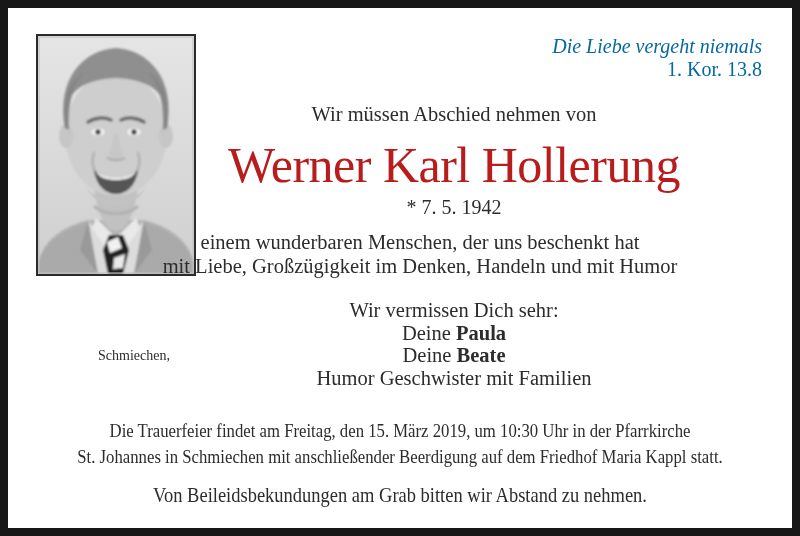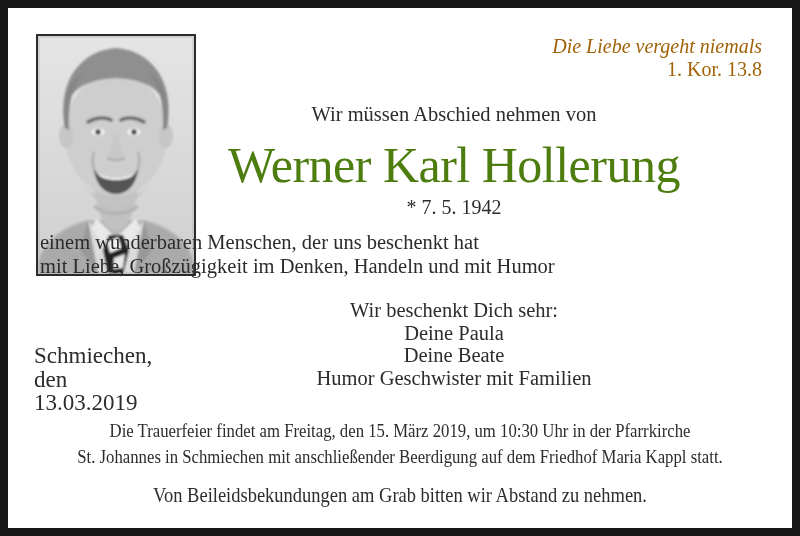--- a/index.html
+++ b/index.html
@@ -29,66 +29,67 @@
     background: #d9d9d9;
   }
   .photo svg { display: block; }
 
   
   .quote {
     right: 30px; top: 27px;
     text-align: right;
     font-size: 20px;
     line-height: 23px;
-    color: #a16207;
+    color: #0369a1;
   }
   .quote .q1 { font-style: italic; }
 
   
   .center-col { left: 100px; width: 692px; text-align: center; }
 
   .intro { top: 95px; font-size: 20.5px; }
 
   .name {
     top: 128px;
     margin: 0;
     font-size: 50px;
     font-weight: 400;
     letter-spacing: -0.5px;
-    color: #4d7c0f;
+    color: #b91c1c;
     white-space: nowrap;
   }
 
   .dates {
     top: 188px;
     display: flex;
     justify-content: center;
     gap: 56px;
     font-size: 20px;
   }
 
   .tribute {
     left: 32px; width: 760px;
     top: 223px;
+    text-align: center;
     font-size: 20.5px;
     line-height: 23.5px;
   }
 
   .mourners {
     top: 291px;
     font-size: 20.5px;
     line-height: 22.5px;
   }
-  .mourners b { font-weight: 400; }
+  .mourners b { font-weight: 700; }
 
   .dateline {
     left: 26px; top: 336px;
     width: 136px;
-    text-align: left;
-    font-size: 23px;
+    text-align: right;
+    font-size: 14px;
     line-height: 23.5px;
   }
 
   
   .condensed div, .condensed-line {
     transform: scaleX(0.88);
     transform-origin: 50% 50%;
     white-space: nowrap;
   }
   .funeral {
@@ -192,29 +193,28 @@
   <div class="abs center-col dates">
     <span>* 7. 5. 1942</span>
   </div>
 
   <div class="abs tribute">
     <div>einem wunderbaren Menschen, der uns beschenkt hat</div>
     <div>mit Liebe, Großzügigkeit im Denken, Handeln und mit Humor</div>
   </div>
 
   <div class="abs center-col mourners">
-    <div>Wir beschenkt Dich sehr:</div>
+    <div>Wir vermissen Dich sehr:</div>
     <div><span>Deine </span><b>Paula</b></div>
     <div><span>Deine </span><b>Beate</b></div>
     <div><span>Humor Geschwister mit Familien</span><b></b></div>
   </div>
 
   <div class="abs dateline">
     <div>Schmiechen,</div>
-    <div>den 13.03.2019</div>
   </div>
 
   <div class="abs funeral condensed">
     <div>Die Trauerfeier findet am Freitag, den 15. März 2019, um 10:30 Uhr in der Pfarrkirche</div>
     <div>St. Johannes in Schmiechen mit anschließender Beerdigung auf dem Friedhof Maria Kappl statt.</div>
   </div>
 
   <div class="abs condolence">
     <div class="condensed-line">Von Beileidsbekundungen am Grab bitten wir Abstand zu nehmen.</div>
   </div>

